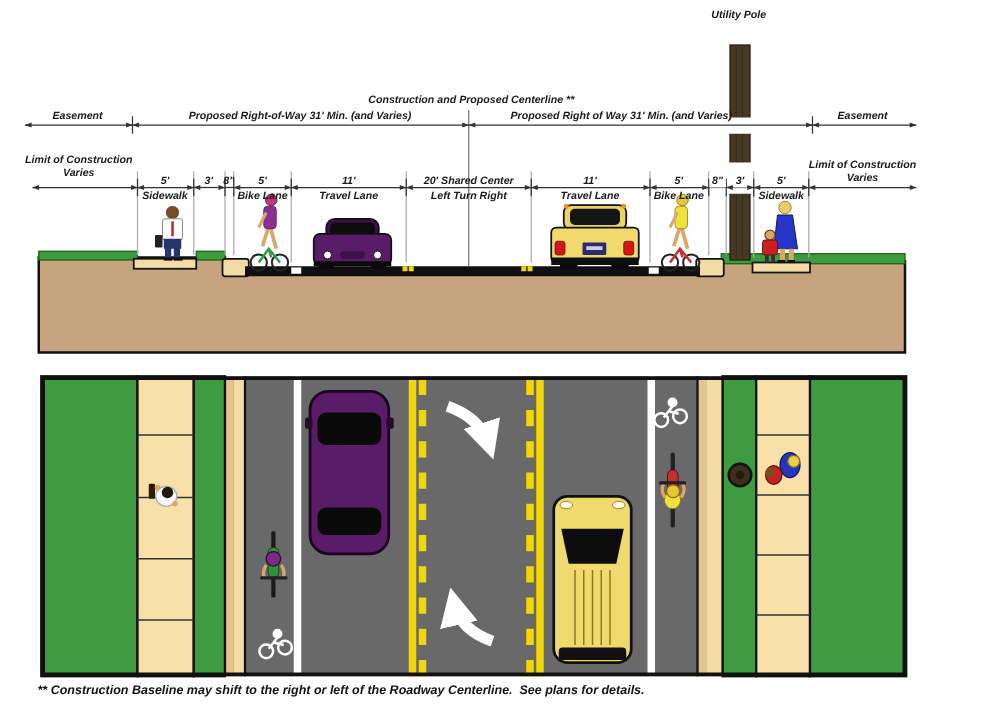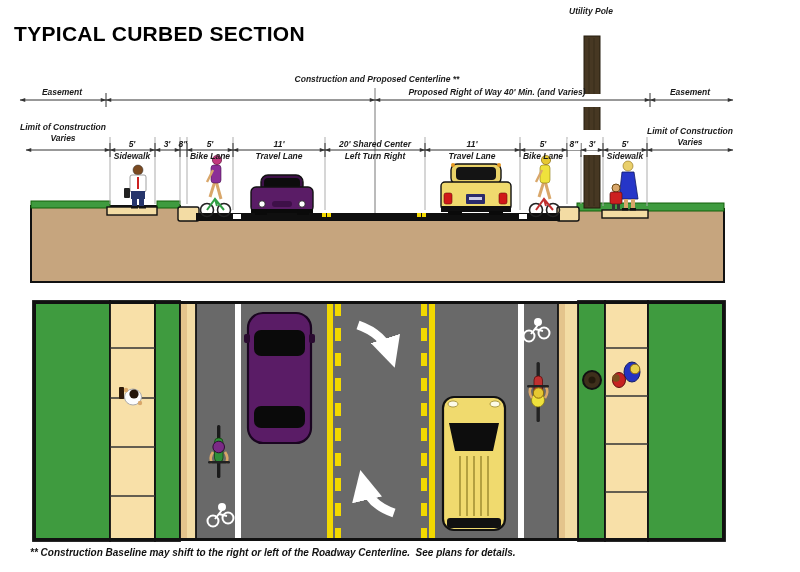--- a/index.html
+++ b/index.html
@@ -317,25 +317,25 @@
     </g>
 
     <g>
       <circle cx="592" cy="380" r="9" fill="#3E2F1B" stroke="#111" stroke-width="2"></circle>
       <circle cx="592" cy="380" r="3.5" fill="#241A0C"></circle>
     </g>
     <rect x="34.5" y="302.5" width="689" height="237" fill="none" stroke="#111" stroke-width="3"></rect>
   </g>
 </svg>
 
-<div class="title">TYPICAL CURBED SECTION</div>
 
 <div class="dim" style="left:62px;top:87px">Easement</div>
+<div class="dim" style="left:240px;top:87px">Proposed Right-of-Way 31' Min. (and Varies)</div>
 <div class="dim" style="left:377px;top:74px">Construction and Proposed Centerline **</div>
-<div class="dim" style="left:497px;top:87px">Proposed Right of Way 40' Min. (and Varies)</div>
+<div class="dim" style="left:497px;top:87px">Proposed Right of Way 31' Min. (and Varies)</div>
 <div class="dim" style="left:690px;top:87px">Easement</div>
 
 <div class="dim wrap" style="left:591px;top:7px;width:52px;line-height:9.5px">Utility Pole</div>
 
 <div class="dim wrap" style="left:63px;top:122px;width:112px">Limit of Construction Varies</div>
 <div class="dim wrap" style="left:690px;top:126px;width:112px">Limit of Construction Varies</div>
 
 <div class="dim" style="left:132px;top:139px">5'</div>
 <div class="dim" style="left:167px;top:139px">3'</div>
 <div class="dim" style="left:183px;top:139px">8"</div>

